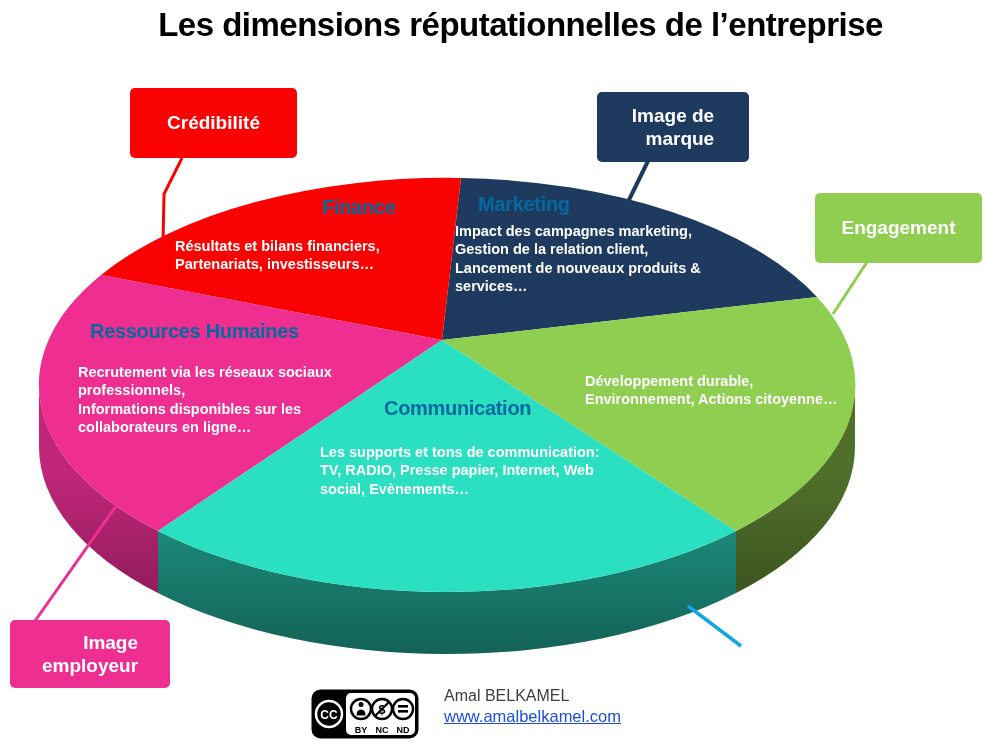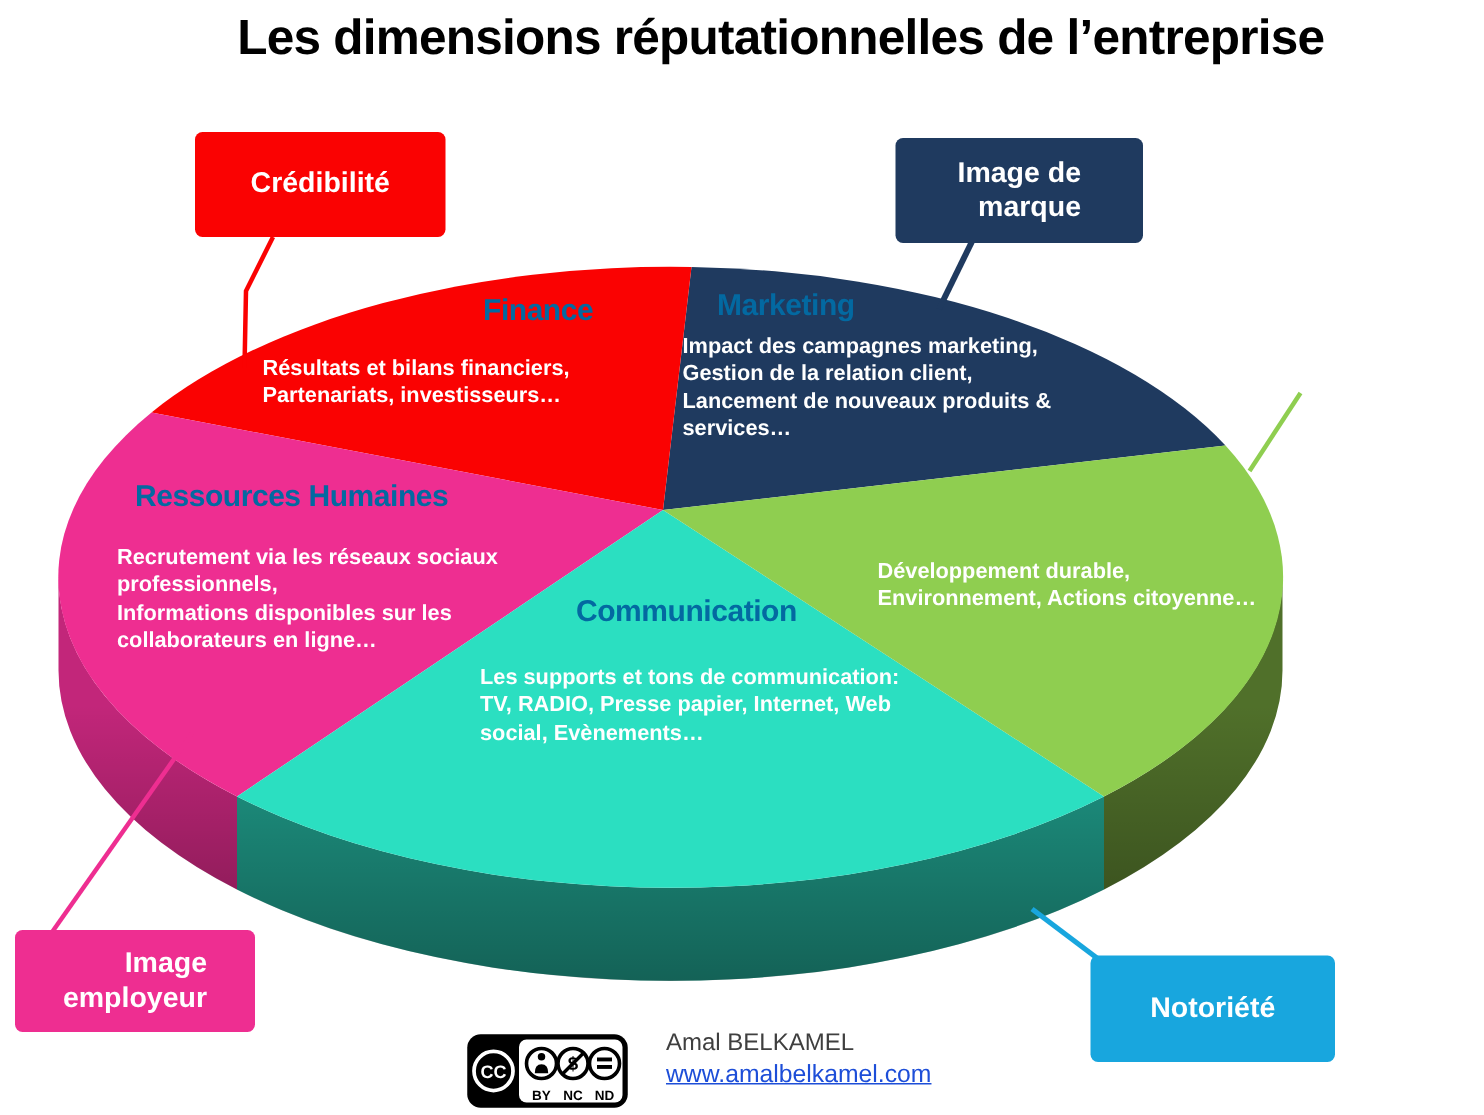--- a/index.html
+++ b/index.html
@@ -36,21 +36,21 @@
   #lbl-marketing { left:478px; top:193px; }
   #det-marketing { left:455px; top:222px; }
   #lbl-rse       { left:497px; top:331px; font-size:19px; }
   #det-rse       { left:585px; top:372px; }
   #lbl-comm      { left:360px; top:397px;margin-left:24px; }
   #det-comm      { left:320px; top:443px; }
   #lbl-rh        { left:90px;  top:320px; }
   #det-rh        { left:78px;  top:363px; }
 
   #co-credibilite { left:130px; top:88px;  width:167px; height:70px; }
-  #co-marque      { left:597px; top:92px;  width:165px; height:70px; }
+  #co-marque      { left:597px; top:92px;  width:152px; height:70px; }
   #co-engagement  { left:815px; top:193px; width:167px; height:70px; }
   #co-notoriete   { left:727px; top:637px; width:163px; height:71px; }
   #co-employeur   { left:10px;  top:620px; width:160px; height:68px; }
 
   .cc-badge { position:absolute; left:310px; top:688px; }
   .credit   { position:absolute; left:444px; top:686px; font-size:16px; color:#3f3f3f; line-height:1.25; }
   .credit a { color:#1d4ed8; text-decoration:underline; font-size:16.5px; }
 </style>
 </head>
 <body>
@@ -105,21 +105,21 @@
 
   <div class="slice-title" id="lbl-rh">Ressources Humaines</div>
   <div class="slice-details" id="det-rh">Recrutement via les réseaux sociaux
 professionnels,
 Informations disponibles sur les
 collaborateurs en ligne…</div>
 
   <div class="callout" id="co-credibilite" style="background-color: rgb(250, 2, 2);">Crédibilité</div>
   <div class="callout" id="co-marque" style="background-color: rgb(31, 58, 95);">Image de
 marque</div>
-  <div class="callout" id="co-notoriete" style="background-color: rgb(24, 166, 222);">Notoriété</div>
+  <div class="callout" id="co-engagement" style="background-color: rgb(143, 206, 80);">Engagement</div>
   <div class="callout" id="co-employeur" style="background-color: rgb(238, 46, 145);">Image
 employeur</div>
 
   <svg class="cc-badge" width="110" height="52" viewBox="0 0 110 52">
     <rect x="1.5" y="1.5" width="107" height="49" rx="9" fill="#000"></rect>
     <rect x="36" y="5" width="69" height="42" rx="5" fill="#fff"></rect>
     <g>
       <circle cx="19" cy="26" r="13" fill="none" stroke="#fff" stroke-width="2.5"></circle>
       <text x="19" y="30.5" font-size="12" font-weight="bold" fill="#fff" text-anchor="middle">CC</text>
     </g>

